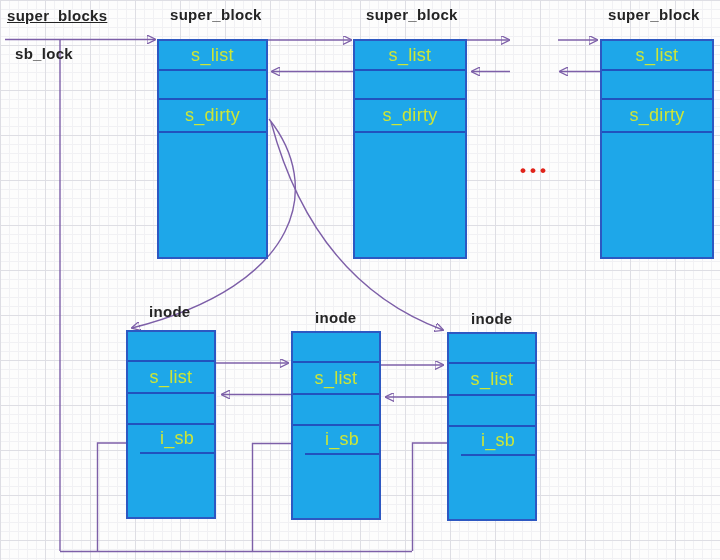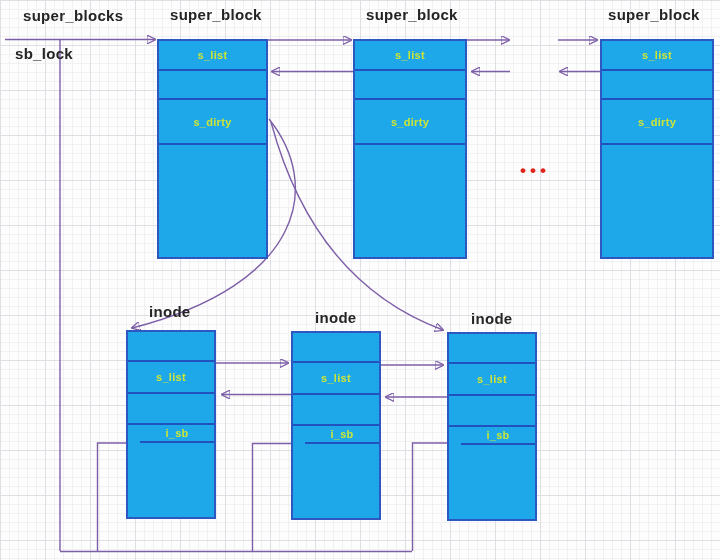--- a/index.html
+++ b/index.html
@@ -17,26 +17,26 @@
   .lbl{
     position:absolute;color:#242424;font-size:15px;font-weight:600;
     letter-spacing:.3px;white-space:nowrap;
   }
   .box{
     position:absolute;background:#1EA7E9;border:2px solid #2D58C2;
     box-sizing:border-box;display:flex;flex-direction:column;
   }
   .cell{
     display:flex;align-items:center;justify-content:center;
-    color:#CDE636;font-size:11px;font-weight:700;letter-spacing:.3px;
+    color:#CDE636;font-size:18px;font-weight:400;letter-spacing:.3px;
     box-sizing:border-box;border-bottom:2px solid #2152BE;
   }
   .cell.last{border-bottom:none;flex:1;}
-  .sb .r1{height:30px;} .sb .r2{height:29px;} .sb .r3{height:45px;}
-  .in .r1{height:30px;} .in .r2{height:32px;} .in .r3{height:31px;} .in .r4{height:18px;margin-left:12px;}
+  .sb .r1{height:30px;} .sb .r2{height:29px;} .sb .r3{height:33px;}
+  .in .r1{height:30px;} .in .r2{height:32px;} .in .r3{height:31px;} .in .r4{height:29px;margin-left:12px;}
   .ellipsis{
     position:absolute;color:#E0241B;font-size:17px;font-weight:bold;
     letter-spacing:4px;line-height:16px;
   }
   svg.wires{position:absolute;left:0;top:0;pointer-events:none;}
   svg.wires path{fill:none;stroke:#7D5FA8;stroke-width:1.4;}
 </style>
 </head>
 <body>
 
@@ -65,21 +65,21 @@
 
     <path d="M269,119 C322,185 304,284 132,328" marker-end="url(#ah)"></path>
     <path d="M271,122 Q314,282 443,330" marker-end="url(#ah)"></path>
 
     <path d="M216,363 H288" marker-end="url(#ah)"></path>
     <path d="M291,394.5 H222" marker-end="url(#ah)"></path>
     <path d="M381,365 H443" marker-end="url(#ah)"></path>
     <path d="M447,397 H386" marker-end="url(#ah)"></path>
   </svg>
 
-  <div class="lbl" style="left:23px;top:7px;">super_blocks</div>
+  <div class="lbl" style="left:7px;top:7px;text-decoration:underline;">super_blocks</div>
   <div class="lbl" style="left:15px;top:45px;">sb_lock</div>
   <div class="lbl" style="left:170px;top:6px;">super_block</div>
   <div class="lbl" style="left:366px;top:6px;">super_block</div>
   <div class="lbl" style="left:608px;top:6px;">super_block</div>
 
   <div class="box sb" style="left:157px;top:39px;width:111px;height:220px;">
     <div class="cell r1">s_list</div>
     <div class="cell r2"></div>
     <div class="cell r3">s_dirty</div>
     <div class="cell last"></div>

